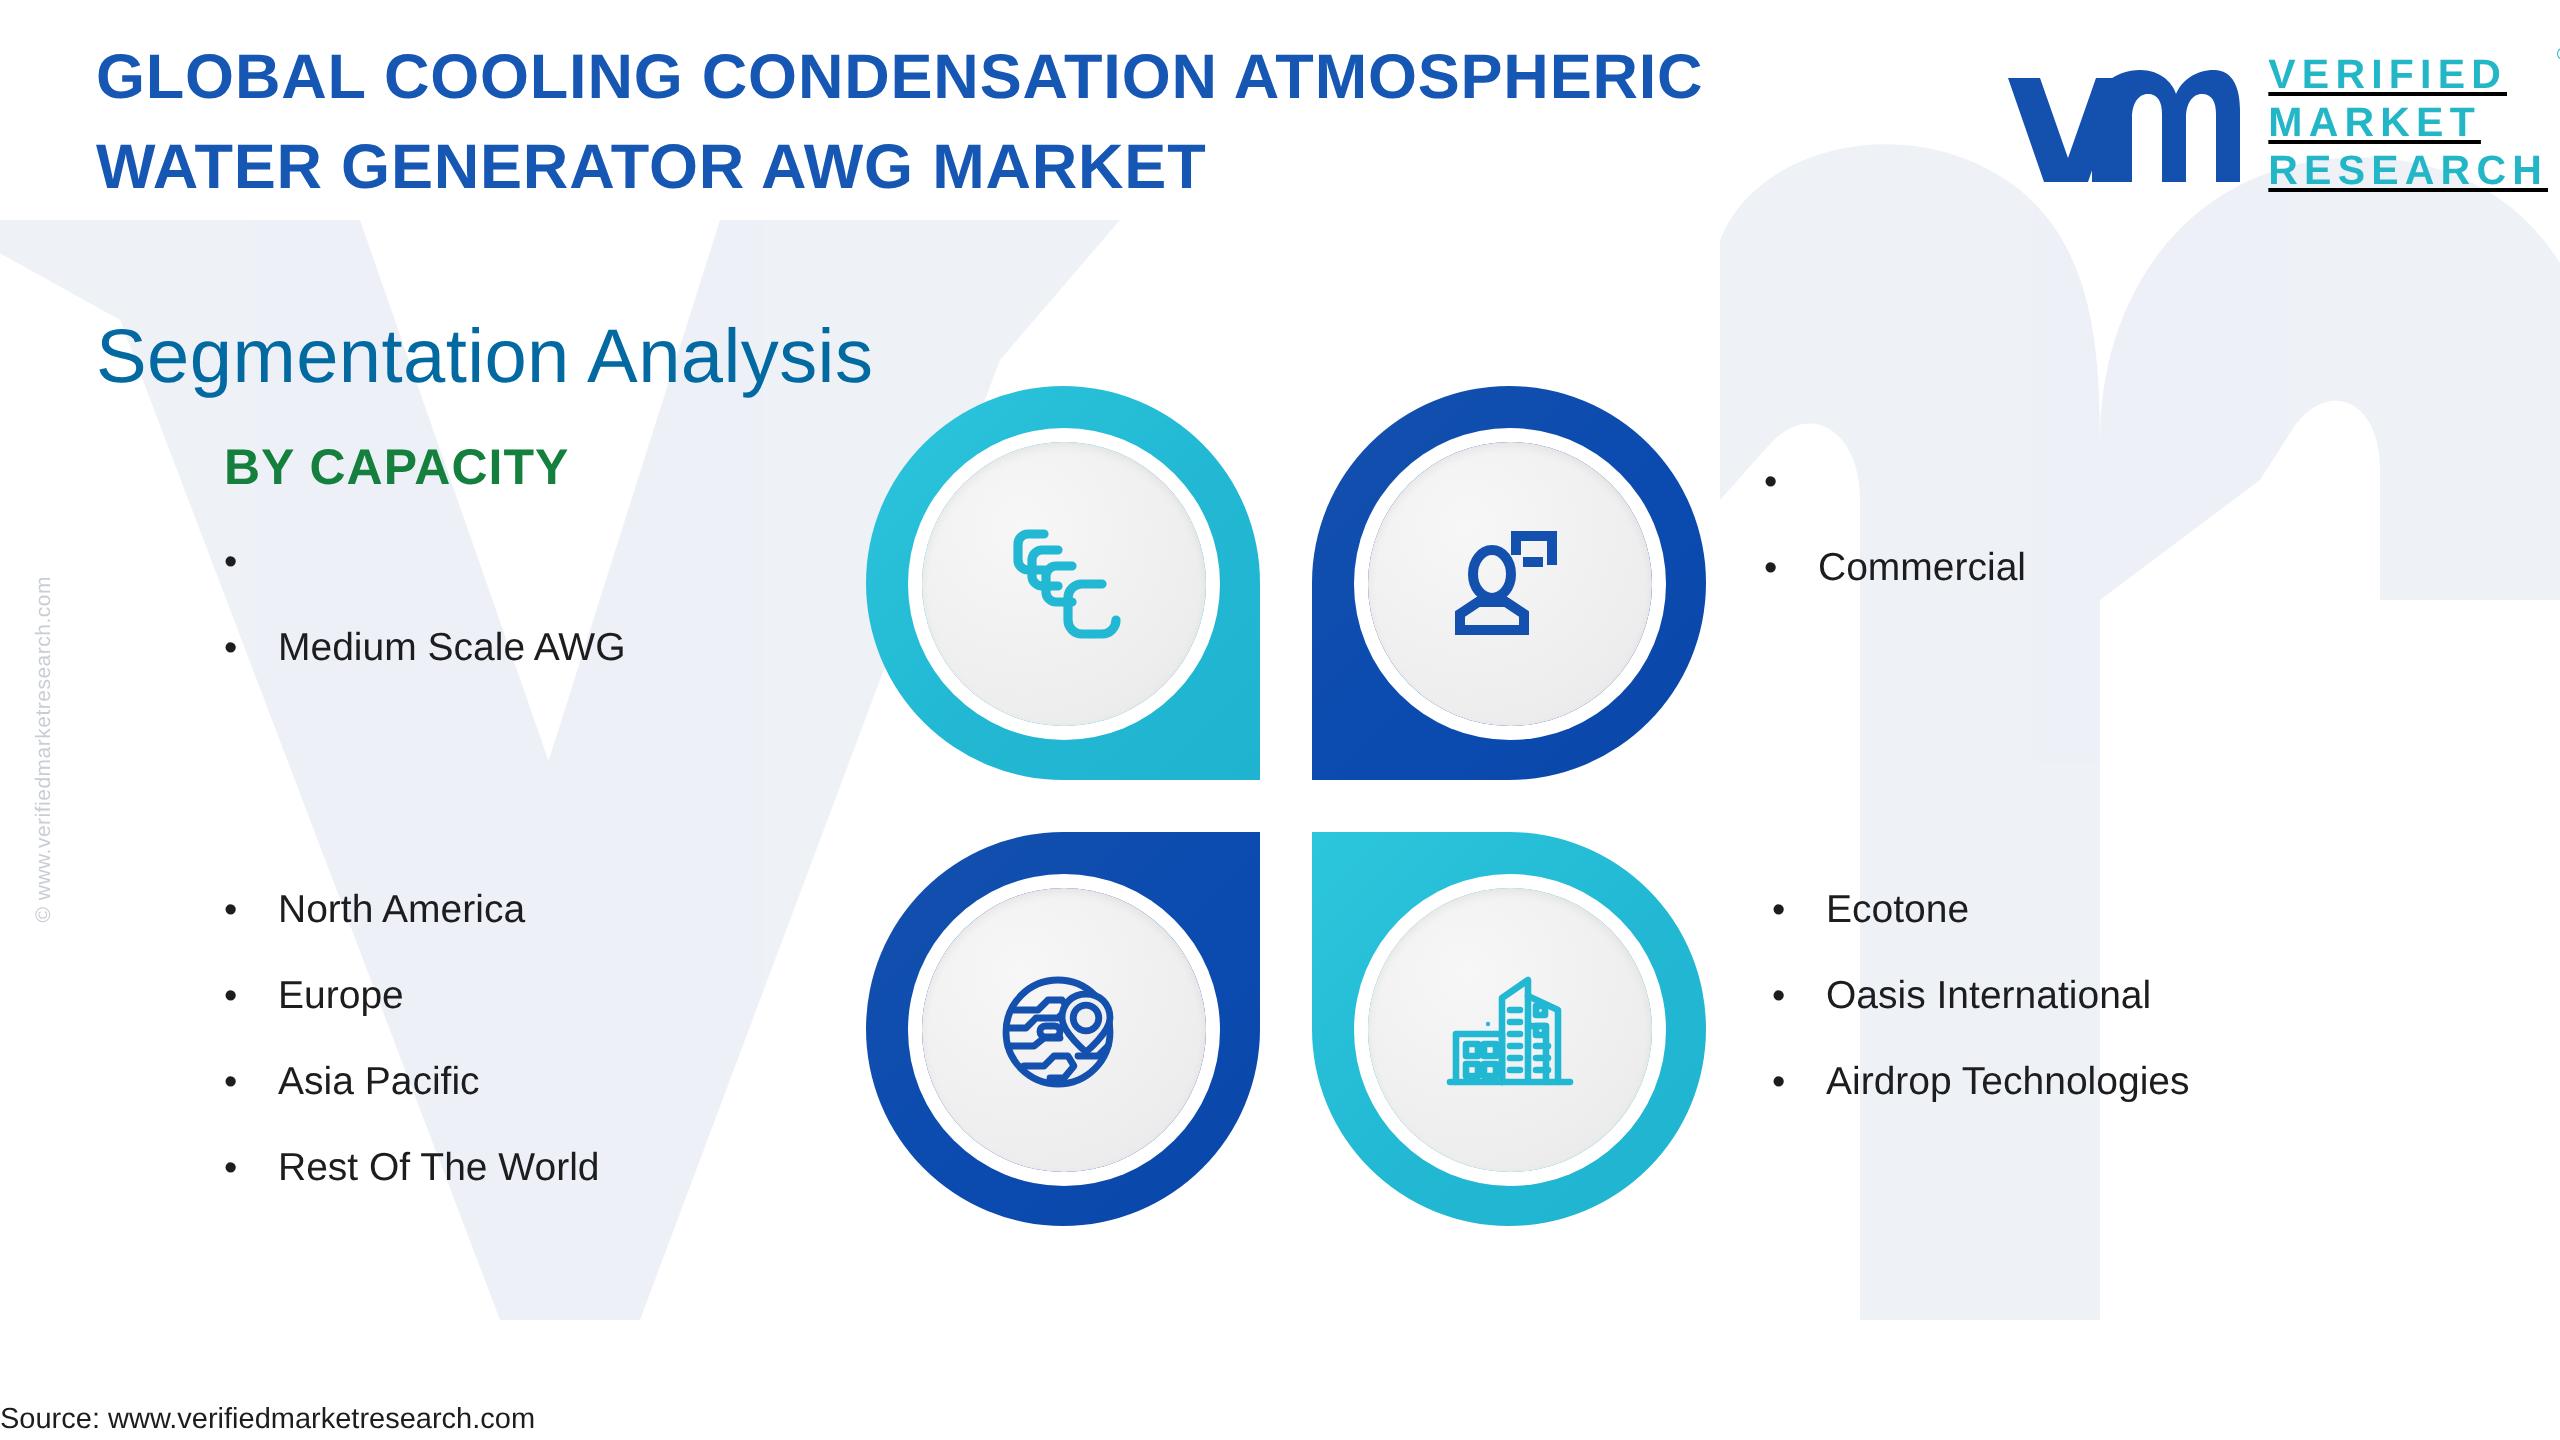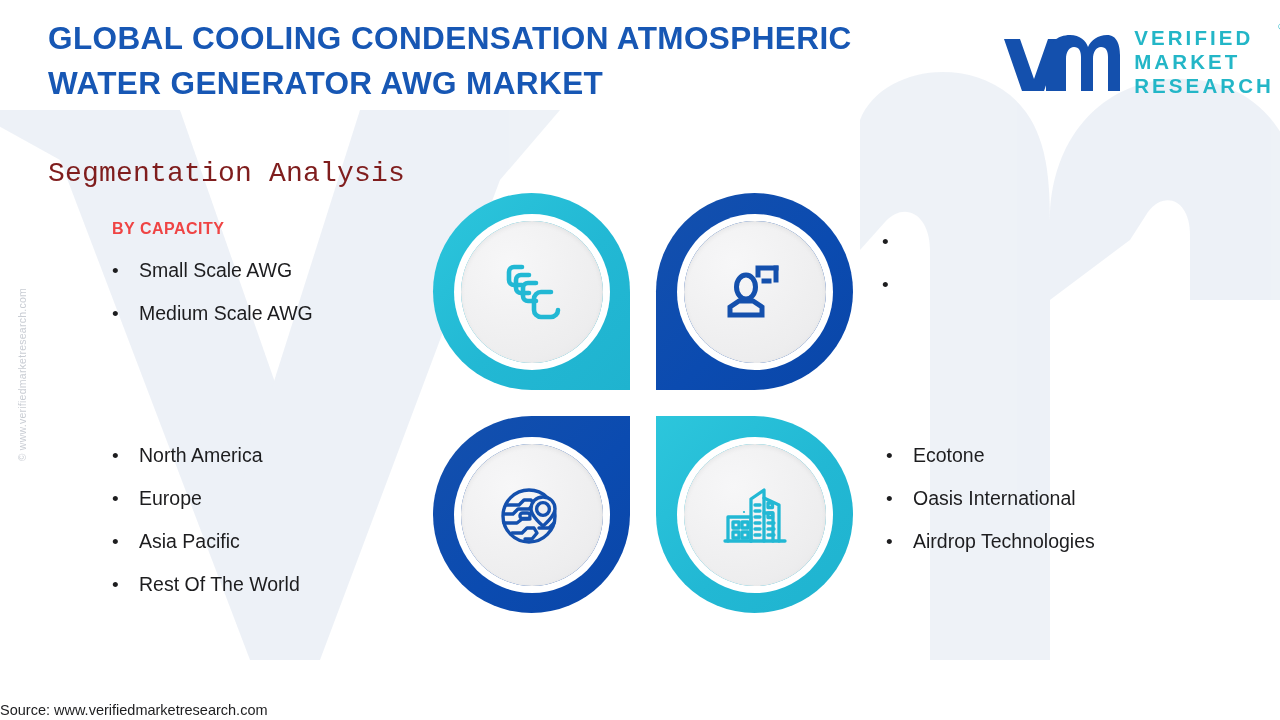--- a/index.html
+++ b/index.html
@@ -44,37 +44,37 @@
     letter-spacing: 0.4px;
     font-weight: 700;
     color: #1757b4;
     text-transform: uppercase;
     z-index: 3;
   }
   .subtitle {
     position: absolute;
     left: 48px;
     top: 158px;
-    font-size: 28px;
+    font-size: 38px;
     font-weight: 400;
-    color: #7f1d1d;
+    color: #0369a1;
     letter-spacing: 0.2px;
     z-index: 3;
-    font-family: Liberation Mono, monospace;
   }
 
   
   .logo {
     position: absolute;
     right: 42px;
     top: 26px;
     display: flex;
     align-items: center;
     gap: 14px;
     z-index: 3;
+    text-decoration: underline;
   }
   .logo-mark { display: block; }
   .logo-words {
     display: flex;
     flex-direction: column;
     line-height: 1.17;
     position: relative;
   }
   .logo-words span {
     font-size: 20.5px;
@@ -106,23 +106,23 @@
     white-space: nowrap;
     z-index: 3;
   }
 
   
   .seg {
     position: absolute;
     z-index: 3;
   }
   .seg-heading {
-    font-size: 16px;
+    font-size: 25px;
     font-weight: 700;
-    color: #ef4444;
+    color: #15803d;
     letter-spacing: 0.5px;
     margin-bottom: 11px;
     text-transform: uppercase;
     white-space: nowrap;
   }
   .seg-list {
     list-style: none;
     margin: 0;
     padding: 0;
   }
@@ -297,36 +297,36 @@
       </div>
     </div>
 
   </div>
 
   <div class="seg seg-capacity">
     <div class="seg-heading">BY CAPACITY</div>
     <ul class="seg-list">
       <li>
           <span class="seg-bullet">•</span>
-          <span>Small Scale AWG</span>
         </li>
       <li>
           <span class="seg-bullet">•</span>
           <span>Medium Scale AWG</span>
         </li>
     </ul>
   </div>
 
   <div class="seg seg-application">
     <ul class="seg-list">
       <li>
           <span class="seg-bullet">•</span>
         </li>
       <li>
           <span class="seg-bullet">•</span>
+          <span>Commercial</span>
         </li>
     </ul>
   </div>
 
   <div class="seg seg-geography">
     <ul class="seg-list">
       <li>
           <span class="seg-bullet">•</span>
           <span>North America</span>
         </li>

